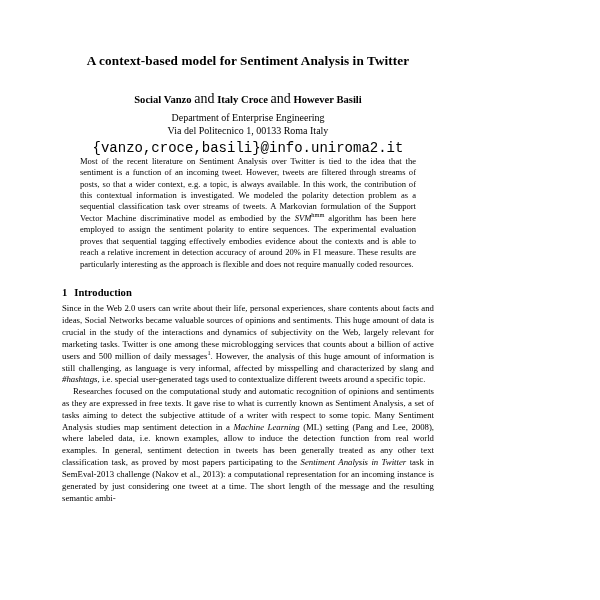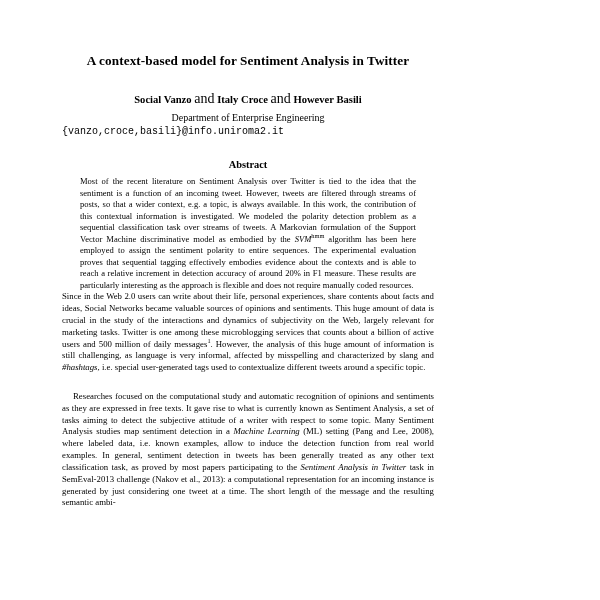--- a/index.html
+++ b/index.html
@@ -39,22 +39,23 @@
     font-weight: normal;
     font-size: 14px;
   }
   .affil {
     text-align: center;
     font-size: 10px;
     line-height: 1.32;
     margin: 0;
   }
   .email {
+    text-align: center;
     font-family: "Liberation Mono", monospace;
-    font-size: 10px;
+    font-size: 14px;
     margin: 2px 0 0 0;
   }
   .abstract-head {
     text-align: center;
     font-size: 10.4px;
     font-weight: bold;
     margin: 22px 0 6px 0;
   }
   .abstract-body {
     font-size: 8.55px;
@@ -75,21 +76,21 @@
     font-size: 8.75px;
     line-height: 1.352;
     text-align: justify;
     margin: 0;
     hyphens: auto;
   }
   .body-text.indent {
     text-indent: 11px;
   }
   .body-text + .body-text {
-    margin-top: 17px;
+    margin-top: 0;
   }
   i { }
   sup { font-size: 6.3px; vertical-align: super; line-height: 0; }
   .sv { font-style: italic; }
   .sv sup { font-style: normal; }
 </style>
 </head>
 <body>
 
 <div class="page">
@@ -99,30 +100,33 @@
   <div class="authors">
     <span>Social Vanzo</span>
     <span class="conj">and</span>
     <span>Italy Croce</span>
     <span class="conj">and</span>
     <span>However Basili</span>
   </div>
 
   <div class="affil">
     <div>Department of Enterprise Engineering</div>
+    <div>Via del Politecnico 1, 00133 Roma Italy</div>
   </div>
 
   <div class="email">{vanzo,croce,basili}@info.uniroma2.it</div>
 
-  <div class="abstract-head">Abstract</div>
 
   <p class="abstract-body">
     <span>Most of the recent literature on Sentiment Analysis over Twitter is tied to the idea that the sentiment is a function of an incoming tweet. However, tweets are filtered through streams of posts, so that a wider context, e.g. a topic, is always available. In this work, the contribution of this contextual information is investigated. We modeled the polarity detection problem as a sequential classification task over streams of tweets. A Markovian formulation of the Support Vector Machine discriminative model as embodied by the </span><span class="sv"><span>SVM</span><sup>hmm</sup></span><span> algorithm has been here employed to assign the sentiment polarity to entire sequences. The experimental evaluation proves that sequential tagging effectively embodies evidence about the contexts and is able to reach a relative increment in detection accuracy of around 20% in F1 measure. These results are particularly interesting as the approach is flexible and does not require manually coded resources.</span>
   </p>
 
+  <h2 class="section-head">
+    <span class="num">1</span><span>Introduction</span>
+  </h2>
 
   <p class="body-text">
     <span>Since in the Web 2.0 users can write about their life, personal experiences, share contents about facts and ideas, Social Networks became valuable sources of opinions and sentiments. This huge amount of data is crucial in the study of the interactions and dynamics of subjectivity on the Web, largely relevant for marketing tasks. Twitter is one among these microblogging services that counts about a billion of active users and 500 million of daily messages</span><sup>1</sup><span>. However, the analysis of this huge amount of information is still challenging, as language is very informal, affected by misspelling and characterized by slang and </span><i>#hashtags</i><span>, i.e. special user-generated tags used to contextualize different tweets around a specific topic.</span>
   </p>
 
   <p class="body-text indent">
     <span>Researches focused on the computational study and automatic recognition of opinions and sentiments as they are expressed in free texts. It gave rise to what is currently known as Sentiment Analysis, a set of tasks aiming to detect the subjective attitude of a writer with respect to some topic. Many Sentiment Analysis studies map sentiment detection in a </span><i>Machine Learning</i><span> (ML) setting (Pang and Lee, 2008), where labeled data, i.e. known examples, allow to induce the detection function from real world examples. In general, sentiment detection in tweets has been generally treated as any other text classification task, as proved by most papers participating to the </span><i>Sentiment Analysis in Twitter</i><span> task in SemEval-2013 challenge (Nakov et al., 2013): a computational representation for an incoming instance is generated by just considering one tweet at a time. The short length of the message and the resulting semantic ambi-</span>
   </p>
 
 </div>

